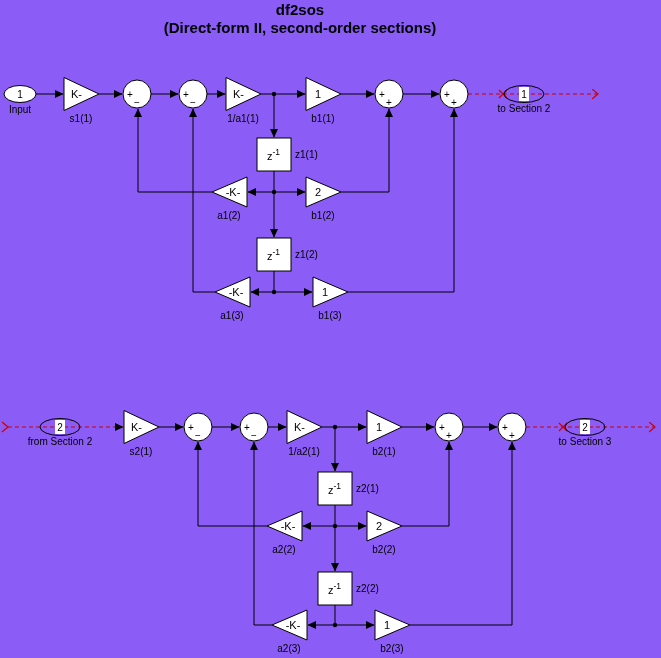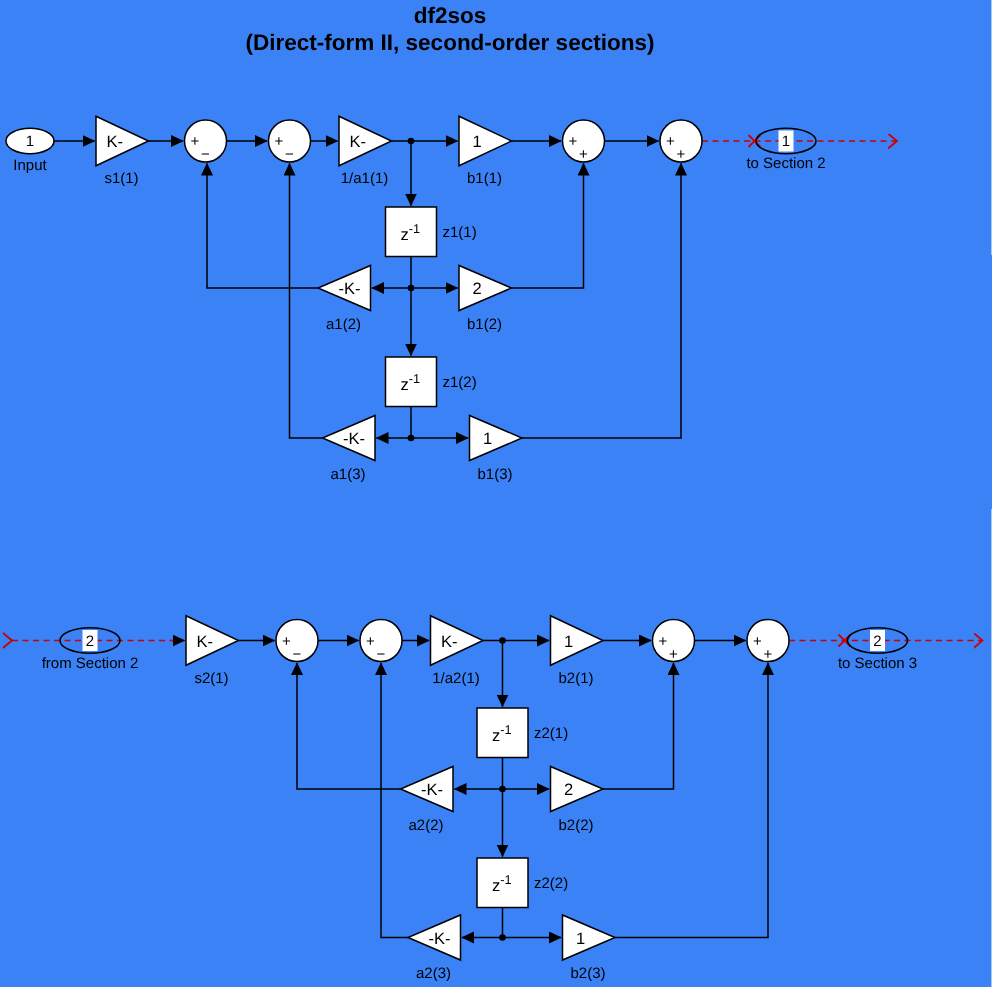--- a/index.html
+++ b/index.html
@@ -1,16 +1,16 @@
 <!DOCTYPE html>
 <html><head>
 <meta charset="utf-8">
 <style>
   html,body{margin:0;padding:0;background:#ffffff;}
-  .canvas{position:relative;width:661px;height:658px;background:#3b82f6;overflow:hidden;}
+  .canvas{position:relative;width:661px;height:658px;background:#8b5cf6;overflow:hidden;}
   svg{font-family:"Liberation Sans", sans-serif;}
   .title-line{font-weight:bold;font-size:15px;fill:#000;}
   .blk{fill:#ffffff;stroke:#000000;stroke-width:1;}
   .wire{stroke:#000000;stroke-width:1;fill:none;}
   .redwire{stroke:#cc0000;stroke-width:1;fill:none;stroke-dasharray:4 3;}
   .redmark{stroke:#cc0000;stroke-width:1.2;fill:none;}
   .btxt{font-size:11px;fill:#000;}
   .lbl{font-size:10px;fill:#000;text-anchor:middle;}
   .lbl-s{font-size:10px;fill:#000;text-anchor:start;}
   .sgn{font-size:10px;fill:#000;text-anchor:middle;}

